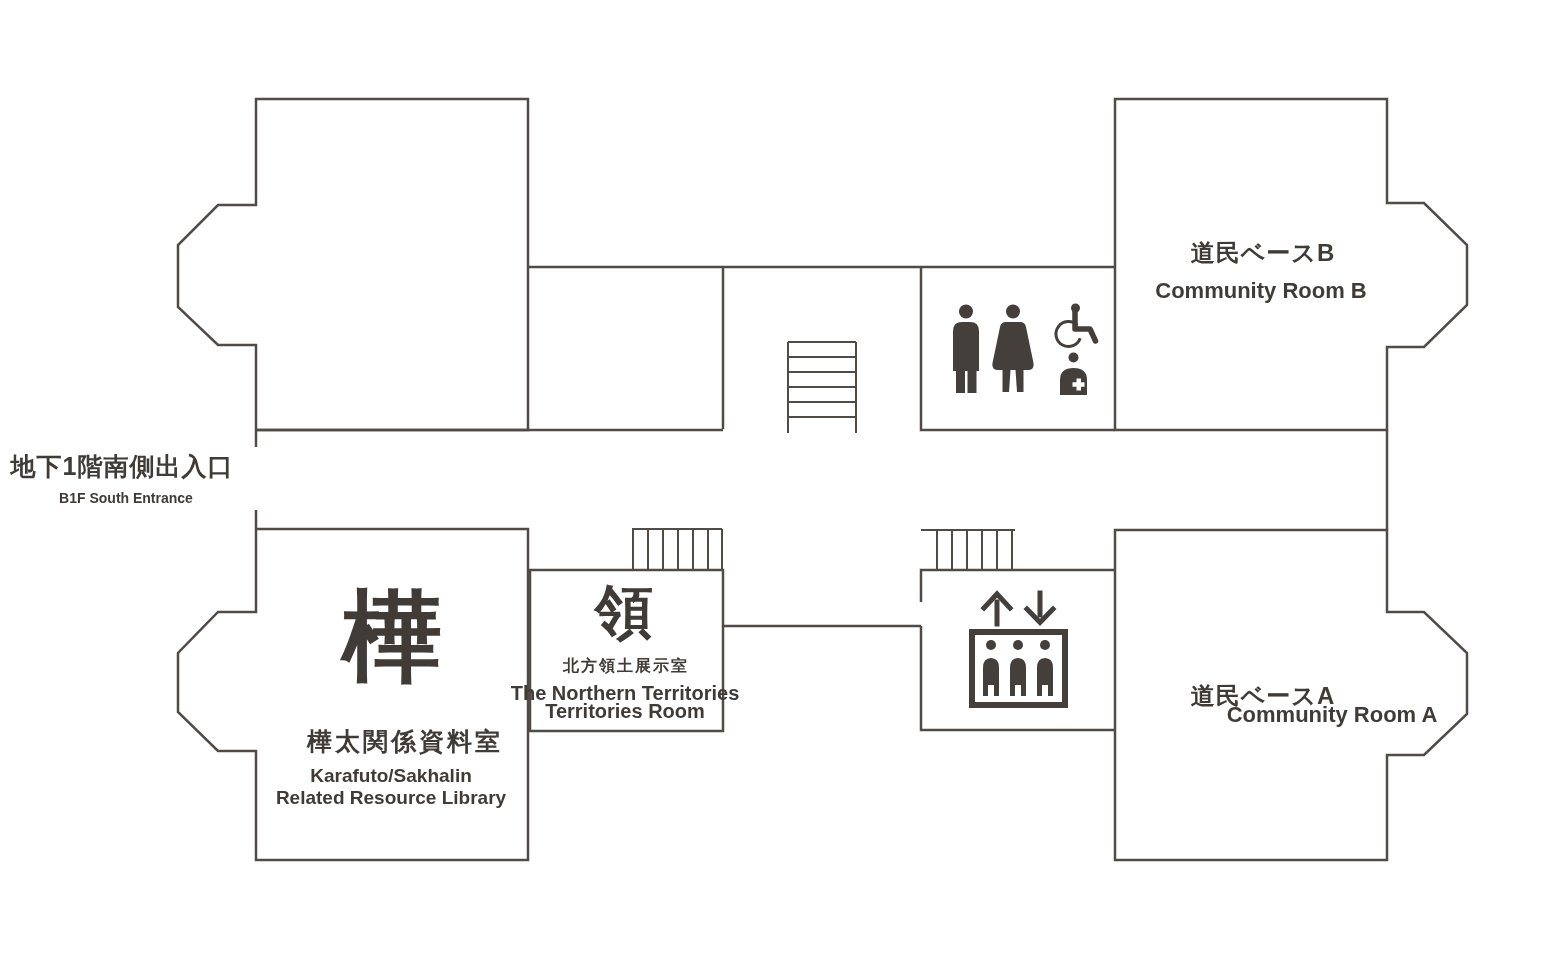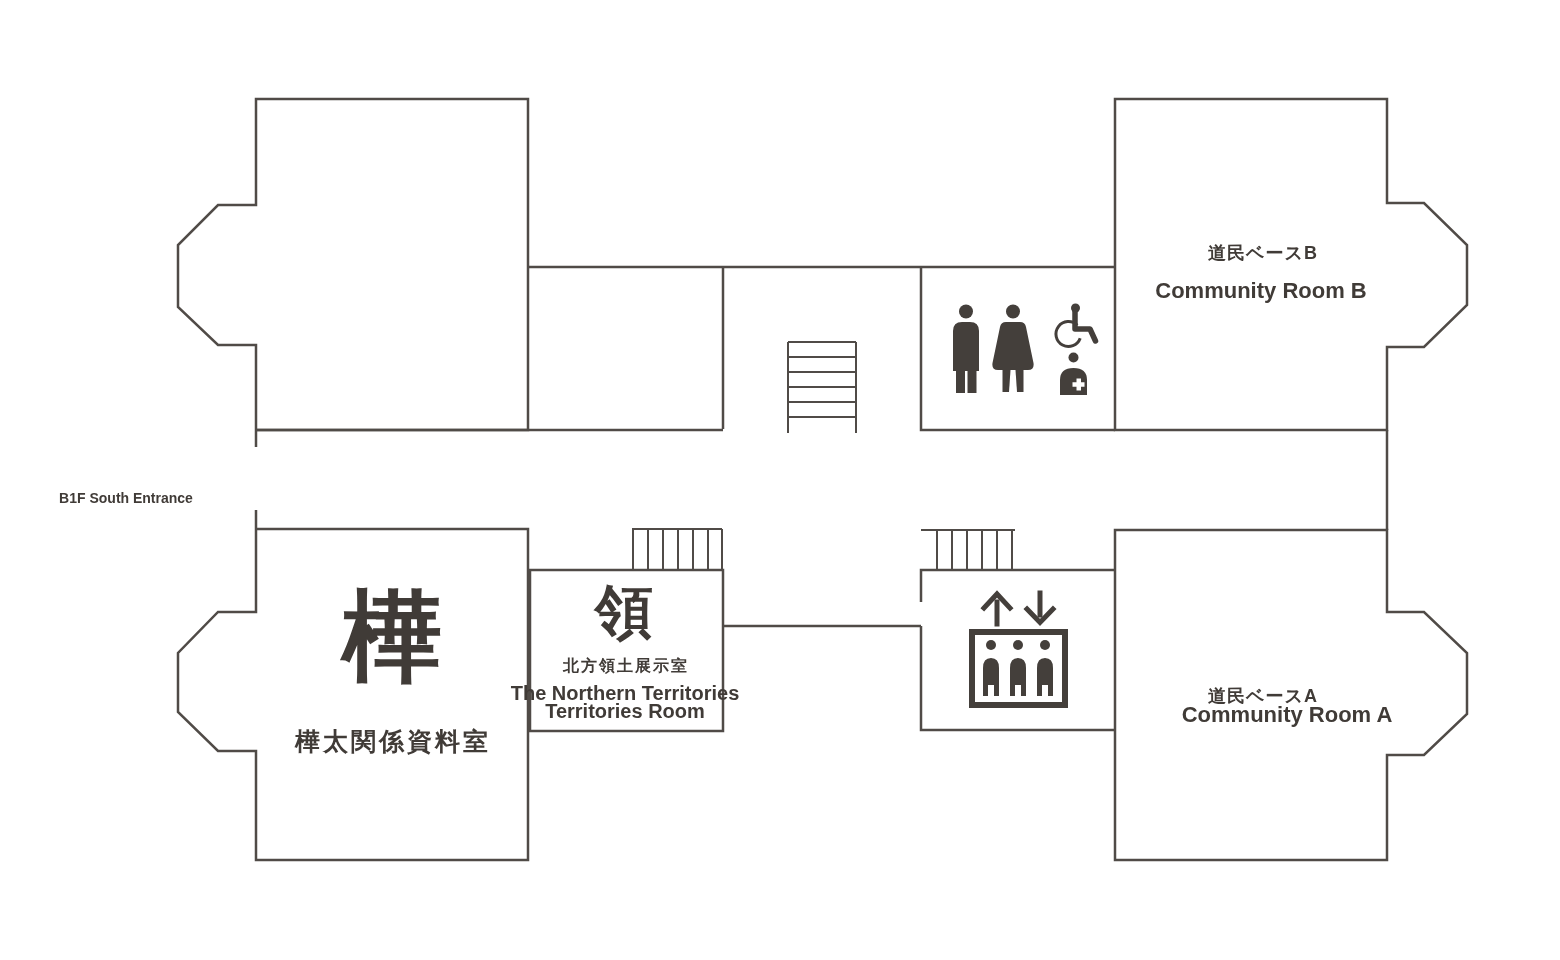--- a/index.html
+++ b/index.html
@@ -13,27 +13,27 @@
     color:#403b37;
   }
   .plan-svg{position:absolute;left:0;top:0;}
   .label{
     position:absolute;
     transform:translate(-50%,-50%);
     text-align:center;
     white-space:nowrap;
     line-height:1.15;
   }
-  .jp-title{font-size:18px;letter-spacing:1px;}
+  .jp-title{font-size:24px;letter-spacing:1px;}
   .en-sub{font-size:22px;}
   .entrance-ja{font-size:25px;letter-spacing:1px;}
   .entrance-en{font-size:14px;}
   .monogram-xl{font-size:100px;letter-spacing:0;}
   .monogram-lg{font-size:58px;}
-  .room-ja-md{font-size:25px;letter-spacing:3px;}
+  .room-ja-md{font-size:25px;letter-spacing:3px;margin-left:12px;}
   .room-en-md{font-size:19px;line-height:22px;}
   .room-ja-sm{font-size:16px;letter-spacing:2px;}
   .room-en-sm{font-size:20px;line-height:18px;}
 </style>
 </head>
 <body>
 
 <div class="stage">
 
   <svg class="plan-svg" width="1560" height="960" viewBox="0 0 1560 960">
@@ -125,30 +125,35 @@
         <circle cx="991" cy="645" r="5"></circle>
         <path d="M983,696 L983,668 Q983,658 991,658 Q999,658 999,668 L999,696 L994,696 L994,685 L988,685 L988,696 Z"></path>
         <circle cx="1018" cy="645" r="5"></circle>
         <path d="M1010,696 L1010,668 Q1010,658 1018,658 Q1026,658 1026,668 L1026,696 L1021,696 L1021,685 L1015,685 L1015,696 Z"></path>
         <circle cx="1045" cy="645" r="5"></circle>
         <path d="M1037,696 L1037,668 Q1037,658 1045,658 Q1053,658 1053,668 L1053,696 L1048,696 L1048,685 L1042,685 L1042,696 Z"></path>
       </g>
     </g>
   </svg>
 
+  <div class="label entrance-ja" style="left:122px;top:466px;">地下1階南側出入口</div>
   <div class="label entrance-en" style="left:126px;top:498px;">B1F South Entrance</div>
 
   <div class="label jp-title" style="left:1263px;top:253px;">道民ベースB</div>
   <div class="label en-sub" style="left:1261px;top:291px;">Community Room B</div>
 
   <div class="label jp-title" style="left:1263px;top:696px;">道民ベースA</div>
-  <div class="label en-sub" style="left:1287px;top:715px;">Community Room A</div>
+  <div class="label en-sub" style="left:1332px;top:715px;">Community Room A</div>
 
   <div class="label monogram-xl" style="left:392px;top:636px;">樺</div>
   <div class="label room-ja-md" style="left:393px;top:741px;">樺太関係資料室</div>
+  <div class="label room-en-md" style="left:391px;top:787px;">
+    <div>Karafuto/Sakhalin</div>
+    <div>Related Resource Library</div>
+  </div>
 
   <div class="label monogram-lg" style="left:624px;top:612px;">領</div>
   <div class="label room-ja-sm" style="left:626px;top:666px;">北方領土展示室</div>
   <div class="label room-en-sm" style="left:625px;top:702px;">
     <div>The Northern Territories</div>
     <div>Territories Room</div>
   </div>
 
 </div>
 

